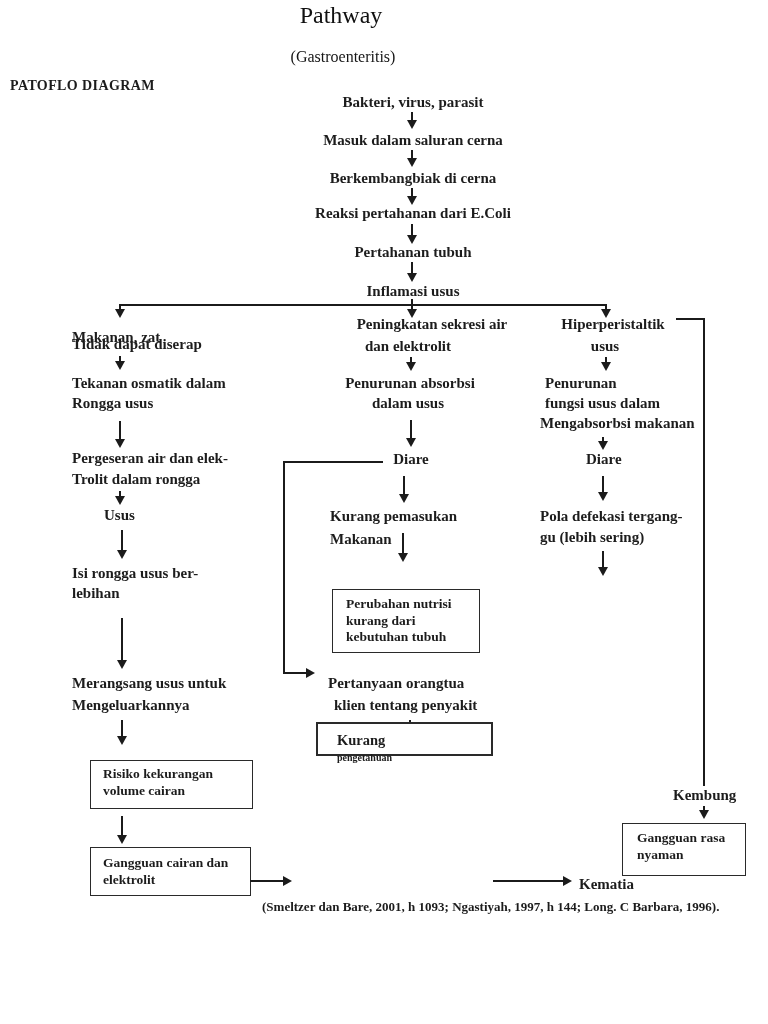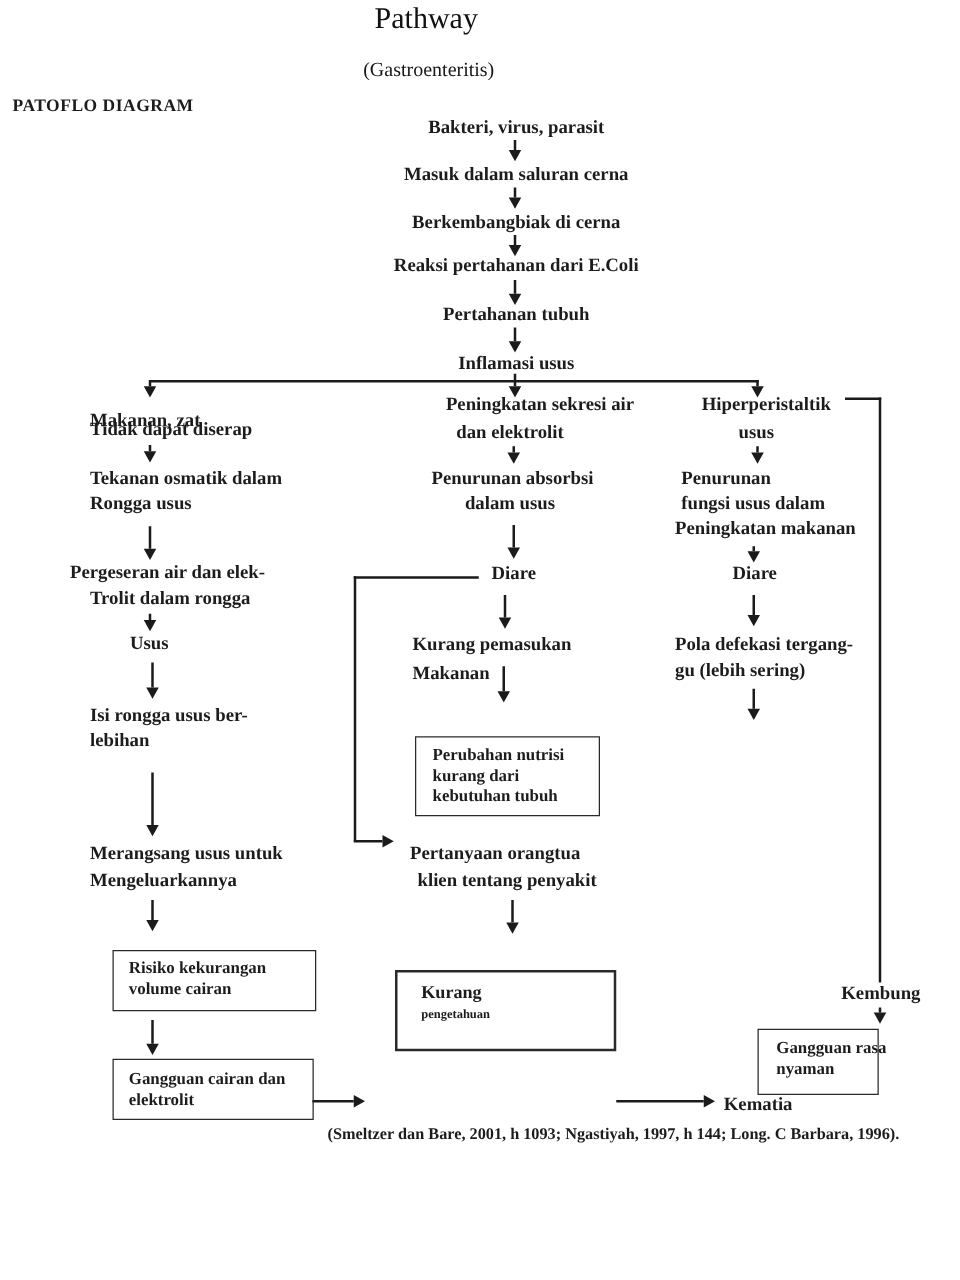--- a/index.html
+++ b/index.html
@@ -77,21 +77,21 @@
   <div class="av" style="left:119px;top:304px;height:5px;"></div>
   <div class="av" style="left:411px;top:299px;height:10px;"></div>
   <div class="av" style="left:605px;top:304px;height:5px;"></div>
 
   <div class="t" style="left:72px;top:330px;">Makanan, zat</div>
   <div class="t" style="left:72px;top:337px;">Tidak dapat diserap</div>
   <div class="av" style="left:119px;top:356px;height:5px;"></div>
   <div class="t" style="left:72px;top:376px;">Tekanan osmatik dalam</div>
   <div class="t" style="left:72px;top:396px;">Rongga usus</div>
   <div class="av" style="left:119px;top:421px;height:18px;"></div>
-  <div class="t" style="left:56px;top:451px;">Pergeseran air dan elek-</div>
+  <div class="t" style="left:72px;top:451px;">Pergeseran air dan elek-</div>
   <div class="t" style="left:72px;top:472px;">Trolit dalam rongga</div>
   <div class="av" style="left:119px;top:491px;height:5px;"></div>
   <div class="t" style="left:104px;top:508px;">Usus</div>
   <div class="av" style="left:121px;top:530px;height:20px;"></div>
   <div class="t" style="left:72px;top:566px;">Isi rongga usus ber-</div>
   <div class="t" style="left:72px;top:586px;">lebihan</div>
   <div class="av" style="left:121px;top:618px;height:42px;"></div>
   <div class="t" style="left:72px;top:676px;">Merangsang usus untuk</div>
   <div class="t" style="left:72px;top:698px;">Mengeluarkannya</div>
   <div class="av" style="left:121px;top:720px;height:16px;"></div>
@@ -127,47 +127,47 @@
   <div class="box" style="left:332px;top:589px;width:148px;height:64px;padding:6px 0 0 13px;">
     <div class="bt">Perubahan nutrisi</div>
     <div class="bt">kurang dari</div>
     <div class="bt">kebutuhan tubuh</div>
   </div>
 
   <div class="t" style="left:328px;top:676px;">Pertanyaan orangtua</div>
   <div class="t" style="left:334px;top:698px;">klien tentang penyakit</div>
   <div class="av" style="left:409px;top:720px;height:18px;"></div>
 
-  <div class="box thick" style="left:316px;top:776px;width:177px;height:65px;padding:7px 0 0 19px;">
+  <div class="box thick" style="left:316px;top:722px;width:177px;height:34px;padding:7px 0 0 19px;">
     <div class="bt" style="font-size:14.5px;line-height:18px;">Kurang</div>
     <div class="bt" style="font-size:10px;line-height:18px;">pengetahuan</div>
   </div>
 
   <div class="t ctr" style="left:613px;top:317px;">Hiperperistaltik</div>
   <div class="t ctr" style="left:605px;top:339px;">usus</div>
 
   <div class="lh" style="left:676px;top:318px;width:29px;"></div>
   <div class="lv" style="left:703px;top:318px;height:468px;"></div>
 
   <div class="av" style="left:605px;top:357px;height:5px;"></div>
   <div class="t" style="left:545px;top:376px;">Penurunan</div>
   <div class="t" style="left:545px;top:396px;">fungsi usus dalam</div>
-  <div class="t" style="left:540px;top:416px;">Peningkatan makanan</div>
+  <div class="t" style="left:540px;top:416px;">Mengabsorbsi makanan</div>
   <div class="av" style="left:602px;top:437px;height:4px;"></div>
   <div class="t" style="left:586px;top:452px;">Diare</div>
   <div class="av" style="left:602px;top:476px;height:16px;"></div>
   <div class="t" style="left:540px;top:509px;">Pola defekasi tergang-</div>
   <div class="t" style="left:540px;top:530px;">gu (lebih sering)</div>
   <div class="av" style="left:602px;top:551px;height:16px;"></div>
 
 
   <div class="t" style="left:673px;top:788px;">Kembung</div>
   <div class="av" style="left:703px;top:806px;height:4px;"></div>
 
-  <div class="box" style="left:606px;top:823px;width:97px;height:53px;padding:6px 0 0 14px;">
+  <div class="box" style="left:622px;top:823px;width:124px;height:53px;padding:6px 0 0 14px;">
     <div class="bt">Gangguan rasa</div>
     <div class="bt">nyaman</div>
   </div>
 
   <div class="ah" style="left:493px;top:880px;width:70px;"></div>
   <div class="t" style="left:579px;top:877px;">Kematia</div>
 
   <div class="t cite" style="left:262px;top:899px;">(Smeltzer dan Bare, 2001, h 1093; Ngastiyah, 1997, h 144; Long. C Barbara, 1996).</div>
 
 </div>

